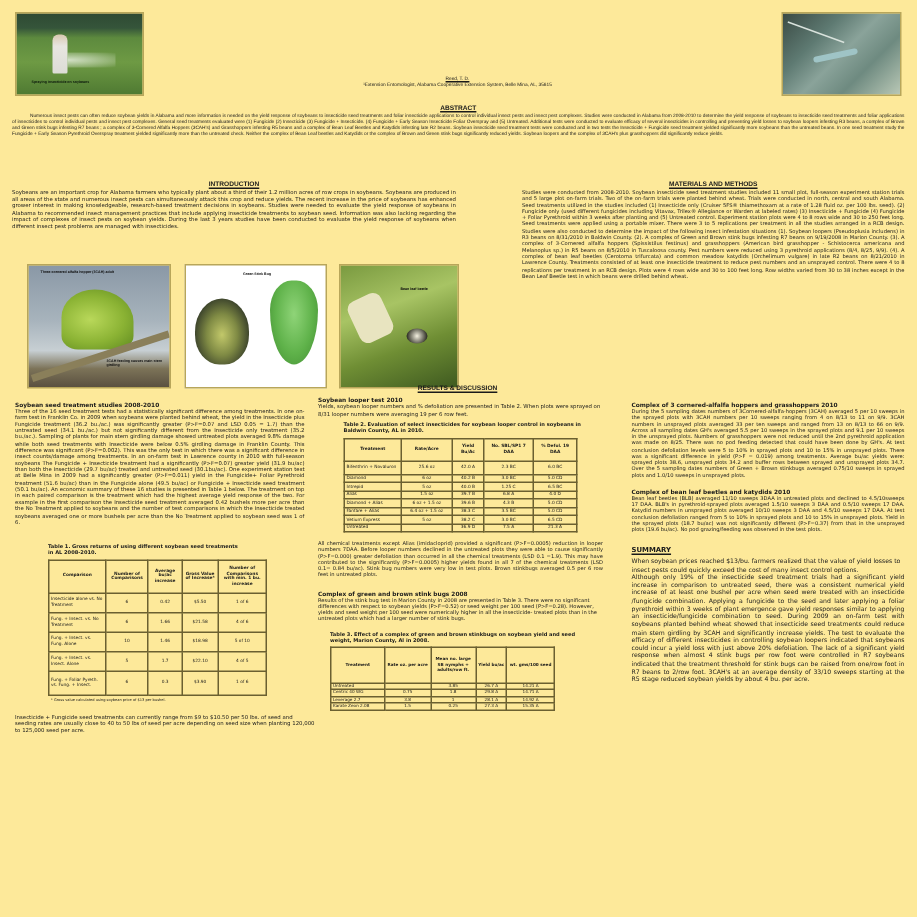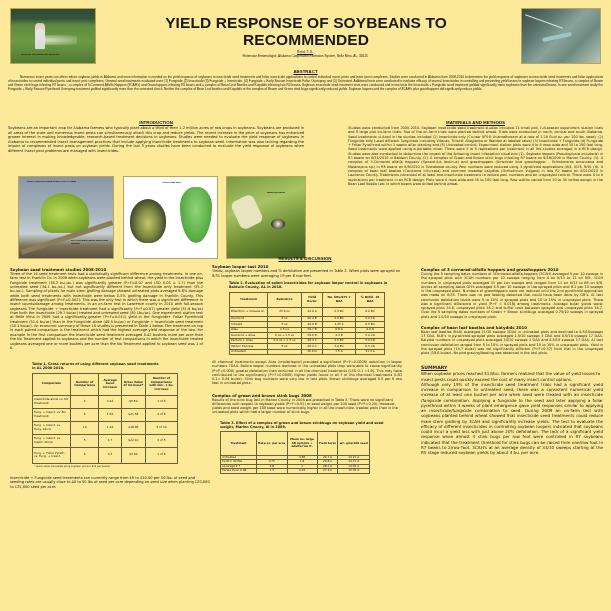--- a/index.html
+++ b/index.html
@@ -45,21 +45,20 @@
 </head>
 <body>
 
 <div class="photo" style="left:10px;top:8px;width:86px;height:56px;background:linear-gradient(180deg,#2f4a33 0%,#35553a 18%,#5d8a3e 30%,#6e9a44 60%,#4f7a32 100%);">
   <div class="abs" style="left:24px;top:14px;width:10px;height:26px;background:linear-gradient(180deg,#d8c8b0 0%,#e8e6e0 30%,#dcdcd6 100%);border-radius:4px 4px 1px 1px;"></div>
   <div class="abs" style="left:34px;top:26px;width:32px;height:10px;background:radial-gradient(ellipse at left,rgba(255,255,255,0.7),rgba(255,255,255,0));"></div>
   <div class="img-label" style="left:10px;top:44px;width:60px;color:#0d1a0d;">Spraying insecticide on soybeans</div>
 </div>
 
 <div class="title">
-  <div>YIELD RESPONSE OF SOYBEANS TO RECOMMENDED</div>
 </div>
 <div class="author">
   <div class="name">Reed, T. D.</div>
   <div>¹Extension Entomologist, Alabama Cooperative Extension System, Belle Mina, AL, 35615</div>
 </div>
 
 <div class="photo" style="left:521px;top:8px;width:80px;height:56px;background:linear-gradient(135deg,#3a4a44 0%,#5e7a72 30%,#8aa39a 50%,#6e8a80 70%,#b9c8b6 100%);">
   <div class="abs" style="left:20px;top:26px;width:30px;height:4px;background:#9fc4c6;border-radius:2px;transform:rotate(-12deg);"></div>
   <div class="abs" style="left:2px;top:12px;width:40px;height:1px;background:#d8e2dc;transform:rotate(20deg);"></div>
 </div>

